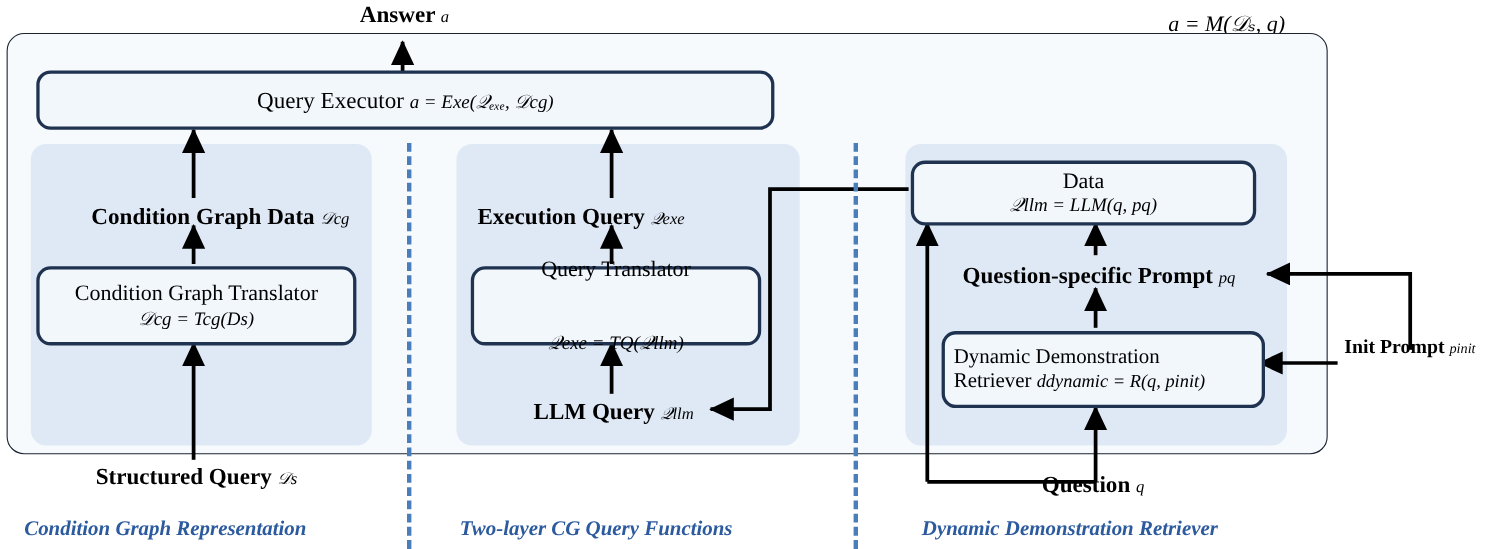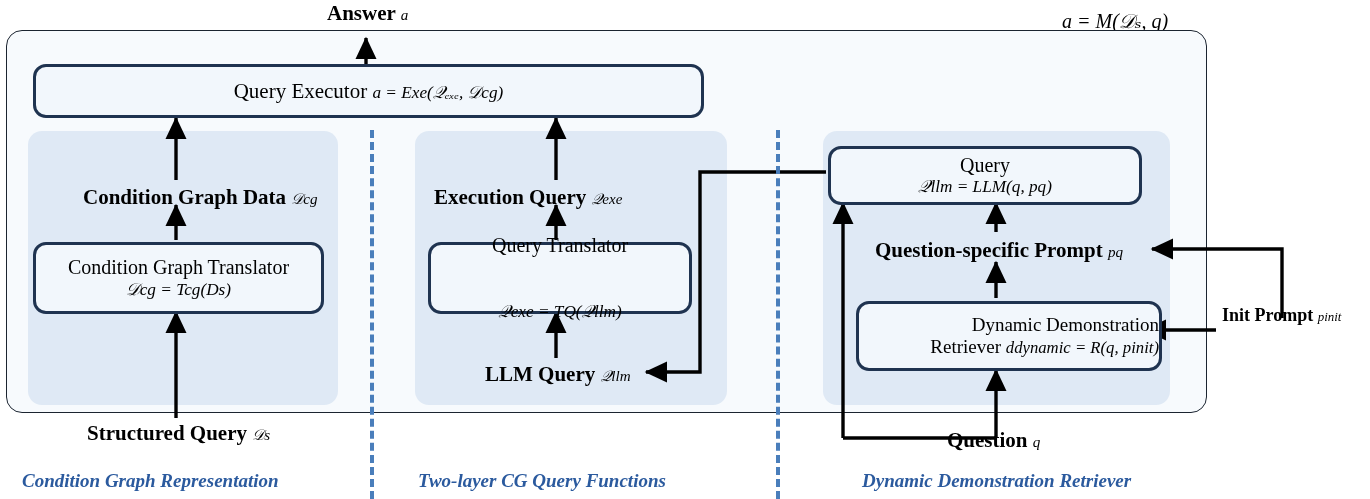--- a/index.html
+++ b/index.html
@@ -23,21 +23,21 @@
   
   .nbox{position:absolute;border:3px solid #1f3350;border-radius:13px;
         background:#f2f7fc;display:flex;flex-direction:column;
         align-items:center;justify-content:center;text-align:right;
         line-height:1.18;}
   #box-executor{left:33px;top:64px;width:665px;height:48px;font-size:21px;}
   #box-cg-translator{left:33px;top:242px;width:285px;height:66px;font-size:20px;}
   #box-q-translator{left:428px;top:242px;width:258px;height:66px;font-size:20px;gap:44px;}
   #box-llms{left:828px;top:146px;width:308px;height:53px;font-size:20px;}
   #box-retriever{left:856px;top:301px;width:280px;height:64px;font-size:19px;
-                 align-items:flex-end;text-align:left;padding-left:20px;}
+                 align-items:flex-start;text-align:left;padding-left:8px;}
 
   .bline{white-space:nowrap;}
   .mathi{font-style:italic;font-family:"Liberation Serif","DejaVu Serif",serif;}
 
   
   .blabel{position:absolute;font-weight:bold;white-space:nowrap;
           font-family:Liberation Serif, serif;}
   #lbl-answer{left:327px;top:1px;font-size:21px;}
   #lbl-cg-data{left:83px;top:185px;font-size:21px;}
   #lbl-exec-query{left:434px;top:185px;font-size:21px;}
@@ -52,21 +52,21 @@
   
   #formula-model{position:absolute;left:1062px;top:9px;font-size:20px;
                  font-style:italic;white-space:nowrap;}
 
   
   .caption{position:absolute;color:#2b5a9e;font-weight:bold;font-style:italic;
            font-size:19px;white-space:nowrap;
            font-family:"Liberation Serif","DejaVu Serif",serif;}
   #cap-left{left:22px;top:470px;}
   #cap-mid{left:418px;top:470px;}
-  #cap-right{left:838px;top:470px;margin-left:24px;}
+  #cap-right{left:838px;top:470px;}
 
   
   .vdash{position:absolute;width:0;border-left:4px dashed #4a7ebb;}
   #dash-1{left:370px;top:130px;height:369px;}
   #dash-2{left:776px;top:130px;height:369px;}
 
   svg.overlay{position:absolute;left:0;top:0;width:1370px;height:499px;
               pointer-events:none;}
 </style>
 </head>
@@ -143,21 +143,21 @@
     <div class="bline">Condition Graph Translator</div>
     <div class="bline mathi" style="font-size:0.86em">𝒟cg = Tcg(Ds)</div>
   </div>
 
   <div class="nbox" id="box-q-translator">
     <div class="bline">Query Translator</div>
     <div class="bline mathi" style="font-size:0.86em">𝒬exe = TQ(𝒬llm)</div>
   </div>
 
   <div class="nbox" id="box-llms">
-    <div class="bline">Query</div>
+    <div class="bline">Data</div>
     <div class="bline mathi" style="font-size:0.86em">𝒬llm = LLM(q, pq)</div>
   </div>
 
   <div class="nbox" id="box-retriever">
     <div class="bline">Dynamic Demonstration</div>
     <div class="bline">
       <span>Retriever</span>
       <span class="mathi" style="font-size:0.88em">ddynamic = R(q, pinit)</span>
     </div>
   </div>

